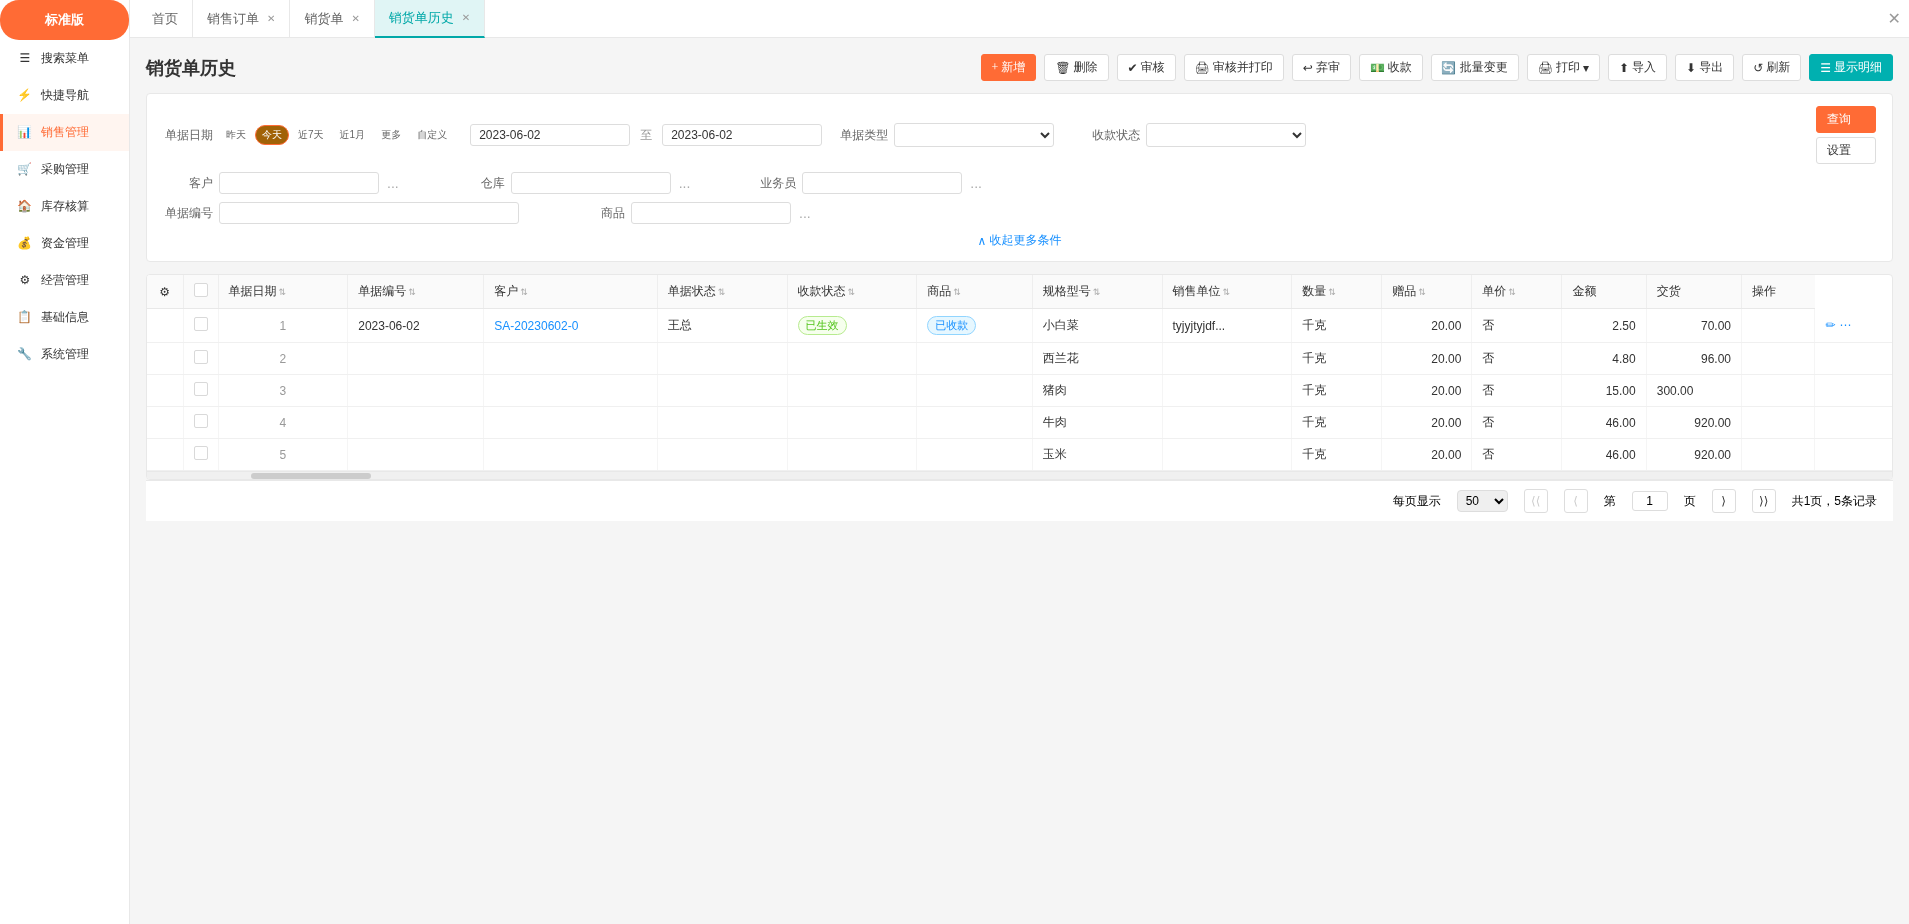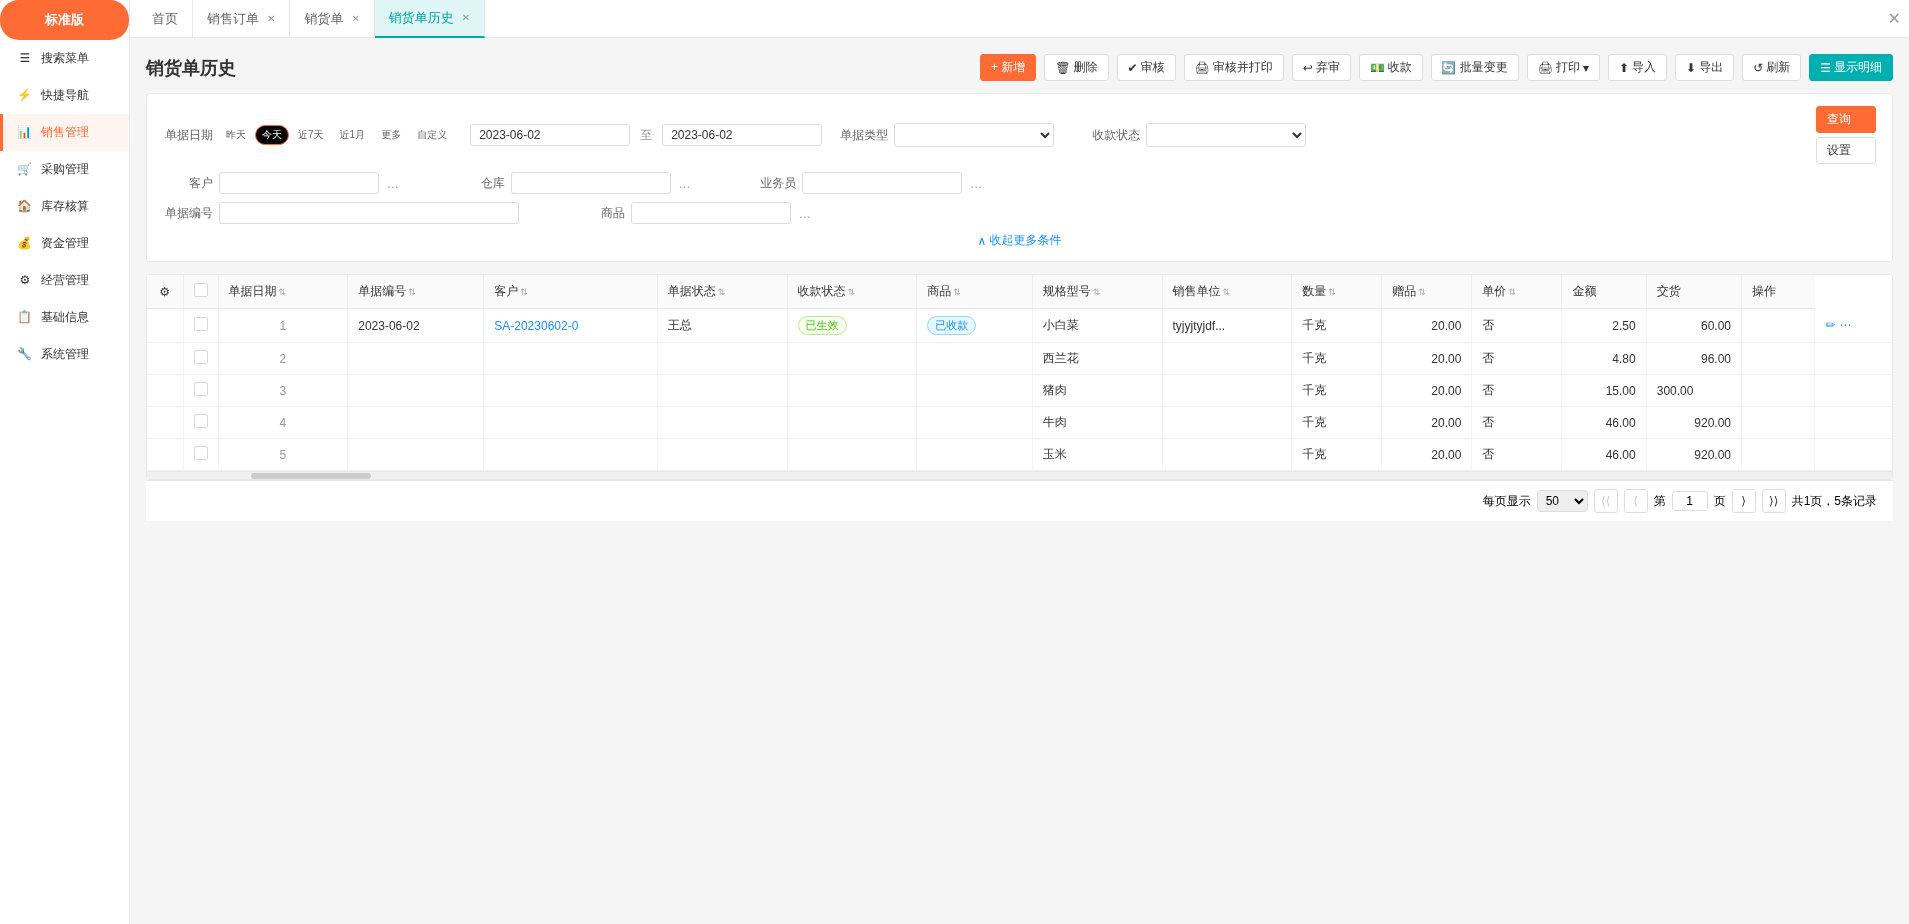--- a/index.html
+++ b/index.html
@@ -24,35 +24,35 @@
     .tabbar-close { margin-left: auto; color: #999; cursor: pointer; font-size: 16px; }
 
     
     .page-content { flex: 1; overflow: auto; padding: 16px; background: #f5f5f5; }
 
     
     .page-header { display: flex; align-items: center; justify-content: space-between; margin-bottom: 12px; }
     .page-title { font-size: 18px; font-weight: bold; color: #333; }
     .toolbar { display: flex; align-items: center; gap: 8px; flex-wrap: wrap; }
     .btn { display: inline-flex; align-items: center; gap: 3px; padding: 4px 10px; border-radius: 3px; cursor: pointer; font-size: 12px; border: 1px solid #ddd; background: #fff; color: #333; white-space: nowrap; }
-    .btn-primary { background: #ff6b35; color: #fff; border-color: #ff6b35; }
+    .btn-primary { background: #ff6b35; color: #fff; border-color: #ff6b35; font-family: Liberation Serif, serif; }
     .btn-teal { background: #00b0b0; color: #fff; border-color: #00b0b0; }
 
     
     .filter-area { background: #fff; border: 1px solid #e8e8e8; border-radius: 4px; padding: 12px 16px; margin-bottom: 12px; }
     .filter-row { display: flex; align-items: center; gap: 16px; margin-bottom: 8px; flex-wrap: wrap; }
     .filter-row:last-child { margin-bottom: 0; }
     .filter-item { display: flex; align-items: center; gap: 6px; }
     .filter-label { color: #666; font-size: 12px; white-space: nowrap; min-width: 50px; text-align: right; }
     .filter-input { border: 1px solid #ddd; border-radius: 3px; padding: 3px 8px; font-size: 12px; width: 160px; color: #333; }
     .filter-input.wide { width: 300px; }
     .filter-select { border: 1px solid #ddd; border-radius: 3px; padding: 3px 8px; font-size: 12px; width: 160px; color: #333; background: #fff; }
     .date-range-btns { display: flex; gap: 2px; align-items: center; }
     .date-range-btn { padding: 2px 6px; border-radius: 3px; cursor: pointer; font-size: 10px; color: #666; border: 1px solid transparent; }
-    .date-range-btn.active { background: #000000; color: #fff; border-radius: 10px; border-color: #ff6b35; }
+    .date-range-btn.active { background: #a16207; color: #fff; border-radius: 10px; border-color: #ff6b35; }
     .filter-dots { color: #aaa; cursor: pointer; font-size: 14px; margin-left: 2px; }
     .collapse-btn { display: flex; align-items: center; justify-content: center; color: #1890ff; cursor: pointer; font-size: 12px; gap: 3px; margin-top: 4px; }
 
     
     .table-wrap { background: #fff; border: 1px solid #e8e8e8; border-radius: 4px; overflow: auto; }
     table { width: 100%; border-collapse: collapse; font-size: 12px; }
     thead tr { background: #fafafa; }
     th { padding: 8px 10px; border-bottom: 1px solid #e8e8e8; color: #333; font-weight: 500; white-space: nowrap; text-align: left; border-right: 1px solid #eee; }
     th:last-child { border-right: none; }
     td { padding: 7px 10px; border-bottom: 1px solid #f0f0f0; color: #333; white-space: nowrap; border-right: 1px solid #f5f5f5; }
@@ -63,21 +63,21 @@
     
     .badge { display: inline-block; padding: 1px 7px; border-radius: 10px; font-size: 11px; }
     .badge-green { background: #f6ffed; color: #52c41a; border: 1px solid #b7eb8f; }
     .badge-blue { background: #e6f7ff; color: #1890ff; border: 1px solid #91d5ff; }
 
     
     .table-footer { background: #fffbe6; border-top: 1px solid #e8e8e8; padding: 6px 10px; display: flex; align-items: center; font-size: 12px; }
     .table-footer .label { color: #666; margin-right: 8px; }
 
     
-    .pagination { display: flex; align-items: center; justify-content: flex-end; padding: 8px 16px; background: #fff; border-top: 1px solid #e8e8e8; gap: 6px; font-size: 12px; }
+    .pagination { display: flex; align-items: center; justify-content: flex-end; padding: 8px 16px; background: #fff; border-top: 1px solid #e8e8e8; gap: 16px; font-size: 12px; }
     .page-btn { width: 24px; height: 24px; border: 1px solid #ddd; border-radius: 3px; display: inline-flex; align-items: center; justify-content: center; cursor: pointer; background: #fff; color: #333; font-size: 12px; }
     .page-btn.disabled { color: #ccc; cursor: not-allowed; }
     .page-input { width: 36px; border: 1px solid #ddd; border-radius: 3px; text-align: center; padding: 2px 4px; font-size: 12px; }
     .per-page-select { border: 1px solid #ddd; border-radius: 4px; padding: 2px 4px; font-size: 12px; }
 
     .gear-icon-cell { color: #888; cursor: pointer; }
     .action-btns { display: flex; gap: 4px; }
     .action-link { color: #1890ff; cursor: pointer; font-size: 12px; }
 
     
@@ -383,21 +383,21 @@
       </td>
       <td>
         <span class="badge badge-blue">已收款</span>
       </td>
       <td>小白菜</td>
       <td>tyjyjtyjdf...</td>
       <td>千克</td>
       <td style="text-align:right">20.00</td>
       <td>否</td>
       <td style="text-align:right">2.50</td>
-      <td style="text-align:right">60.00</td>
+      <td style="text-align:right">70.00</td>
       <td></td>
       <td>
         <div class="action-btns">
           <span class="action-link">✏</span>
           <span class="action-link">⋯</span>
         </div>
       </td>
     </tr>
             <tr>
       <td class="gear-icon-cell" style="text-align:center"></td>

